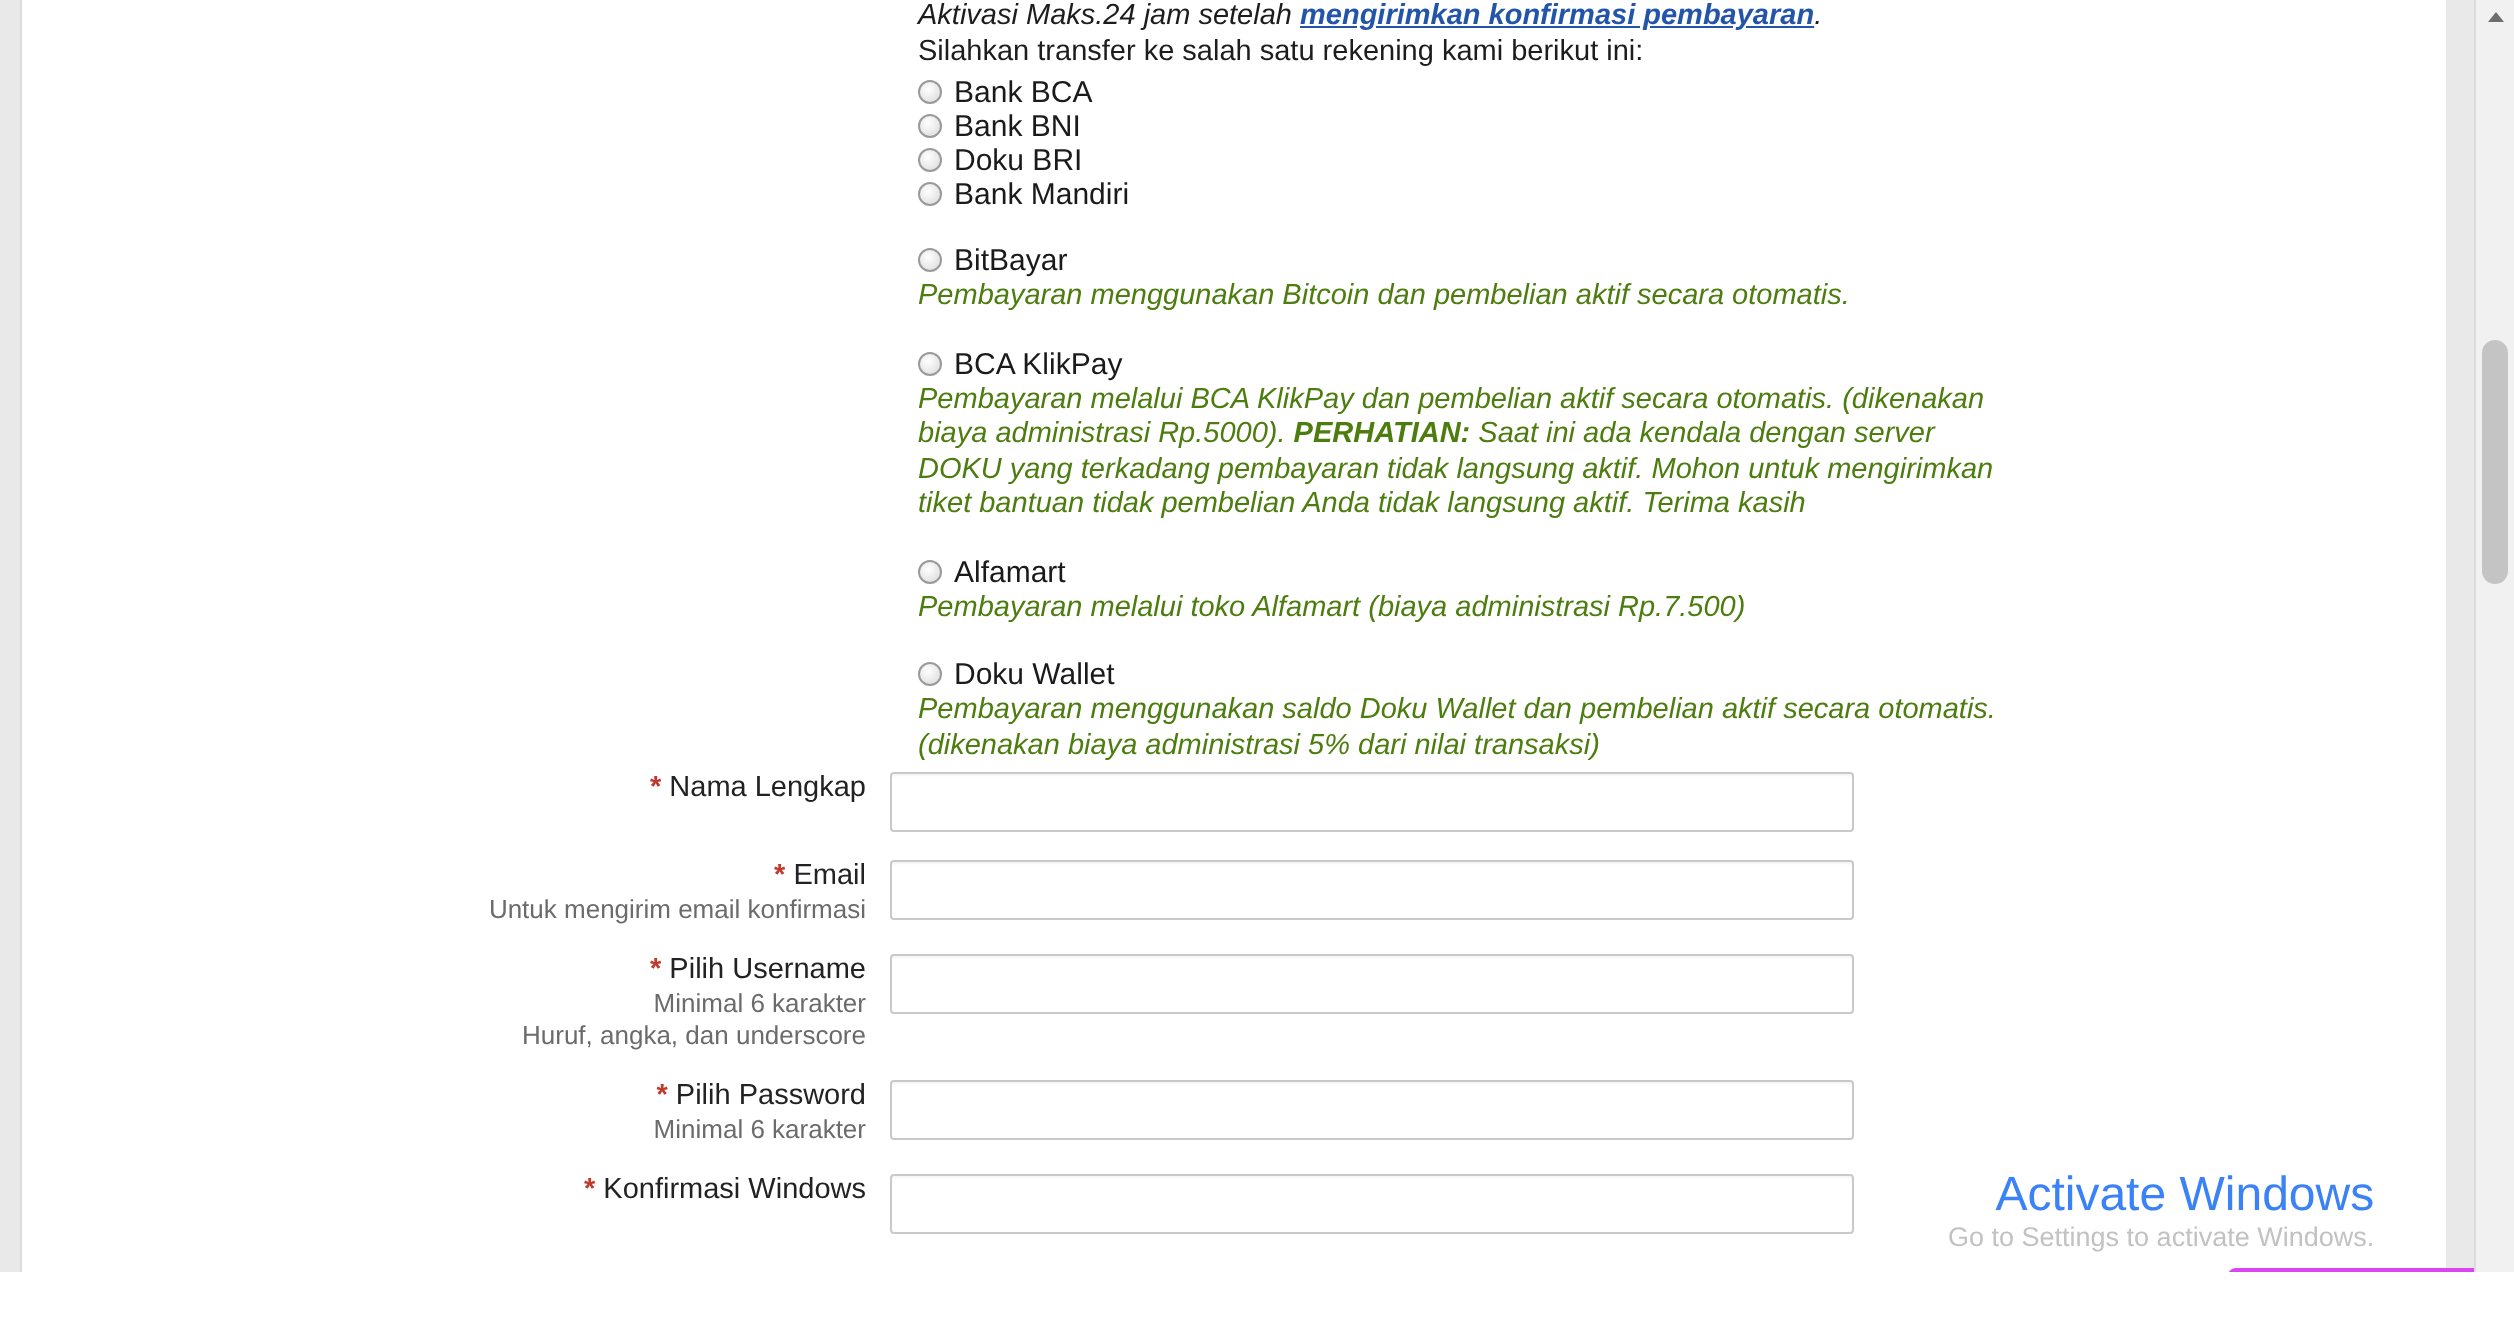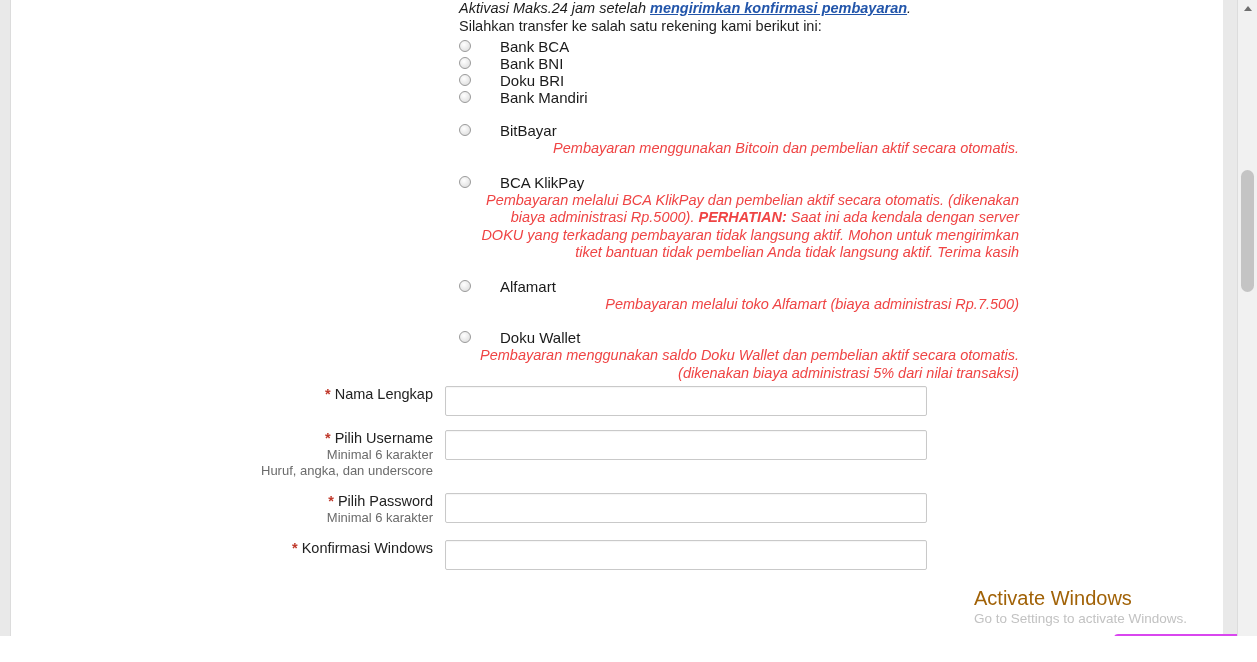--- a/index.html
+++ b/index.html
@@ -77,21 +77,20 @@
     color: #1d1d1d;
     line-height: 17px;
     margin: 0 0 3px 11px;
   }
   .opt-row {
     display: flex;
     align-items: flex-start;
     margin-left: 11px;
     line-height: 17px;
     height: 17px;
-    gap: 23px;
   }
   .radio {
     -webkit-appearance: none;
     appearance: none;
     width: 12px;
     height: 12px;
     border: 1px solid #9a9a9a;
     border-radius: 50%;
     background: radial-gradient(circle at 40% 35%, #ffffff 0%, #e2e2e2 75%, #cfcfcf 100%);
     margin: 2px 6px 0 0;
@@ -102,25 +101,24 @@
     font-size: 15px;
     color: #1a1a1a;
     white-space: nowrap;
   }
   .opt-group {
     margin-top: 16px;
   }
   .opt-desc {
     font-style: italic;
     font-size: 14.5px;
-    color: #ef4444;
+    color: #4d7c0f;
     line-height: 17.5px;
     margin: 1px 0 0 11px;
     max-width: 560px;
-    text-align: right;
   }
   .opt-desc b {
     font-weight: bold;
     font-style: italic;
     margin-top: 48px;
   }
 
   
   .form {
     position: absolute;
@@ -172,23 +170,24 @@
   
   .watermark {
     position: absolute;
     left: 963px;
     top: 586px;
     color: #c4c4c4;
     pointer-events: none;
     user-select: none;
   }
   .watermark .wm-title {
-    font-size: 20px;
+    font-size: 24px;
     line-height: 24px;
-    color: #a16207;
+    color: #3b82f6;
+    text-align: right;
   }
   .watermark .wm-sub {
     font-size: 13.5px;
     line-height: 18px;
     color: #c2c2c2;
   }
 
   
   .help-button {
     position: absolute;
@@ -327,20 +326,27 @@
 
     <div class="form">
 
       <div class="field">
         <div class="field-labels">
           <div class="field-label"><span class="req">*</span> <span>Nama Lengkap</span></div>
         </div>
         <input type="text" class="field-input" placeholder="" style="">
       </div>
 
+      <div class="field">
+        <div class="field-labels">
+          <div class="field-label"><span class="req">*</span> <span>Email</span></div>
+          <div class="field-hint">Untuk mengirim email konfirmasi</div>
+        </div>
+        <input type="text" class="field-input" placeholder="" style="">
+      </div>
 
       <div class="field">
         <div class="field-labels">
           <div class="field-label"><span class="req">*</span> <span>Pilih Username</span></div>
           <div class="field-hint">Minimal 6 karakter</div>
           <div class="field-hint">Huruf, angka, dan underscore</div>
         </div>
         <input type="text" class="field-input" placeholder="" style="">
       </div>
 

